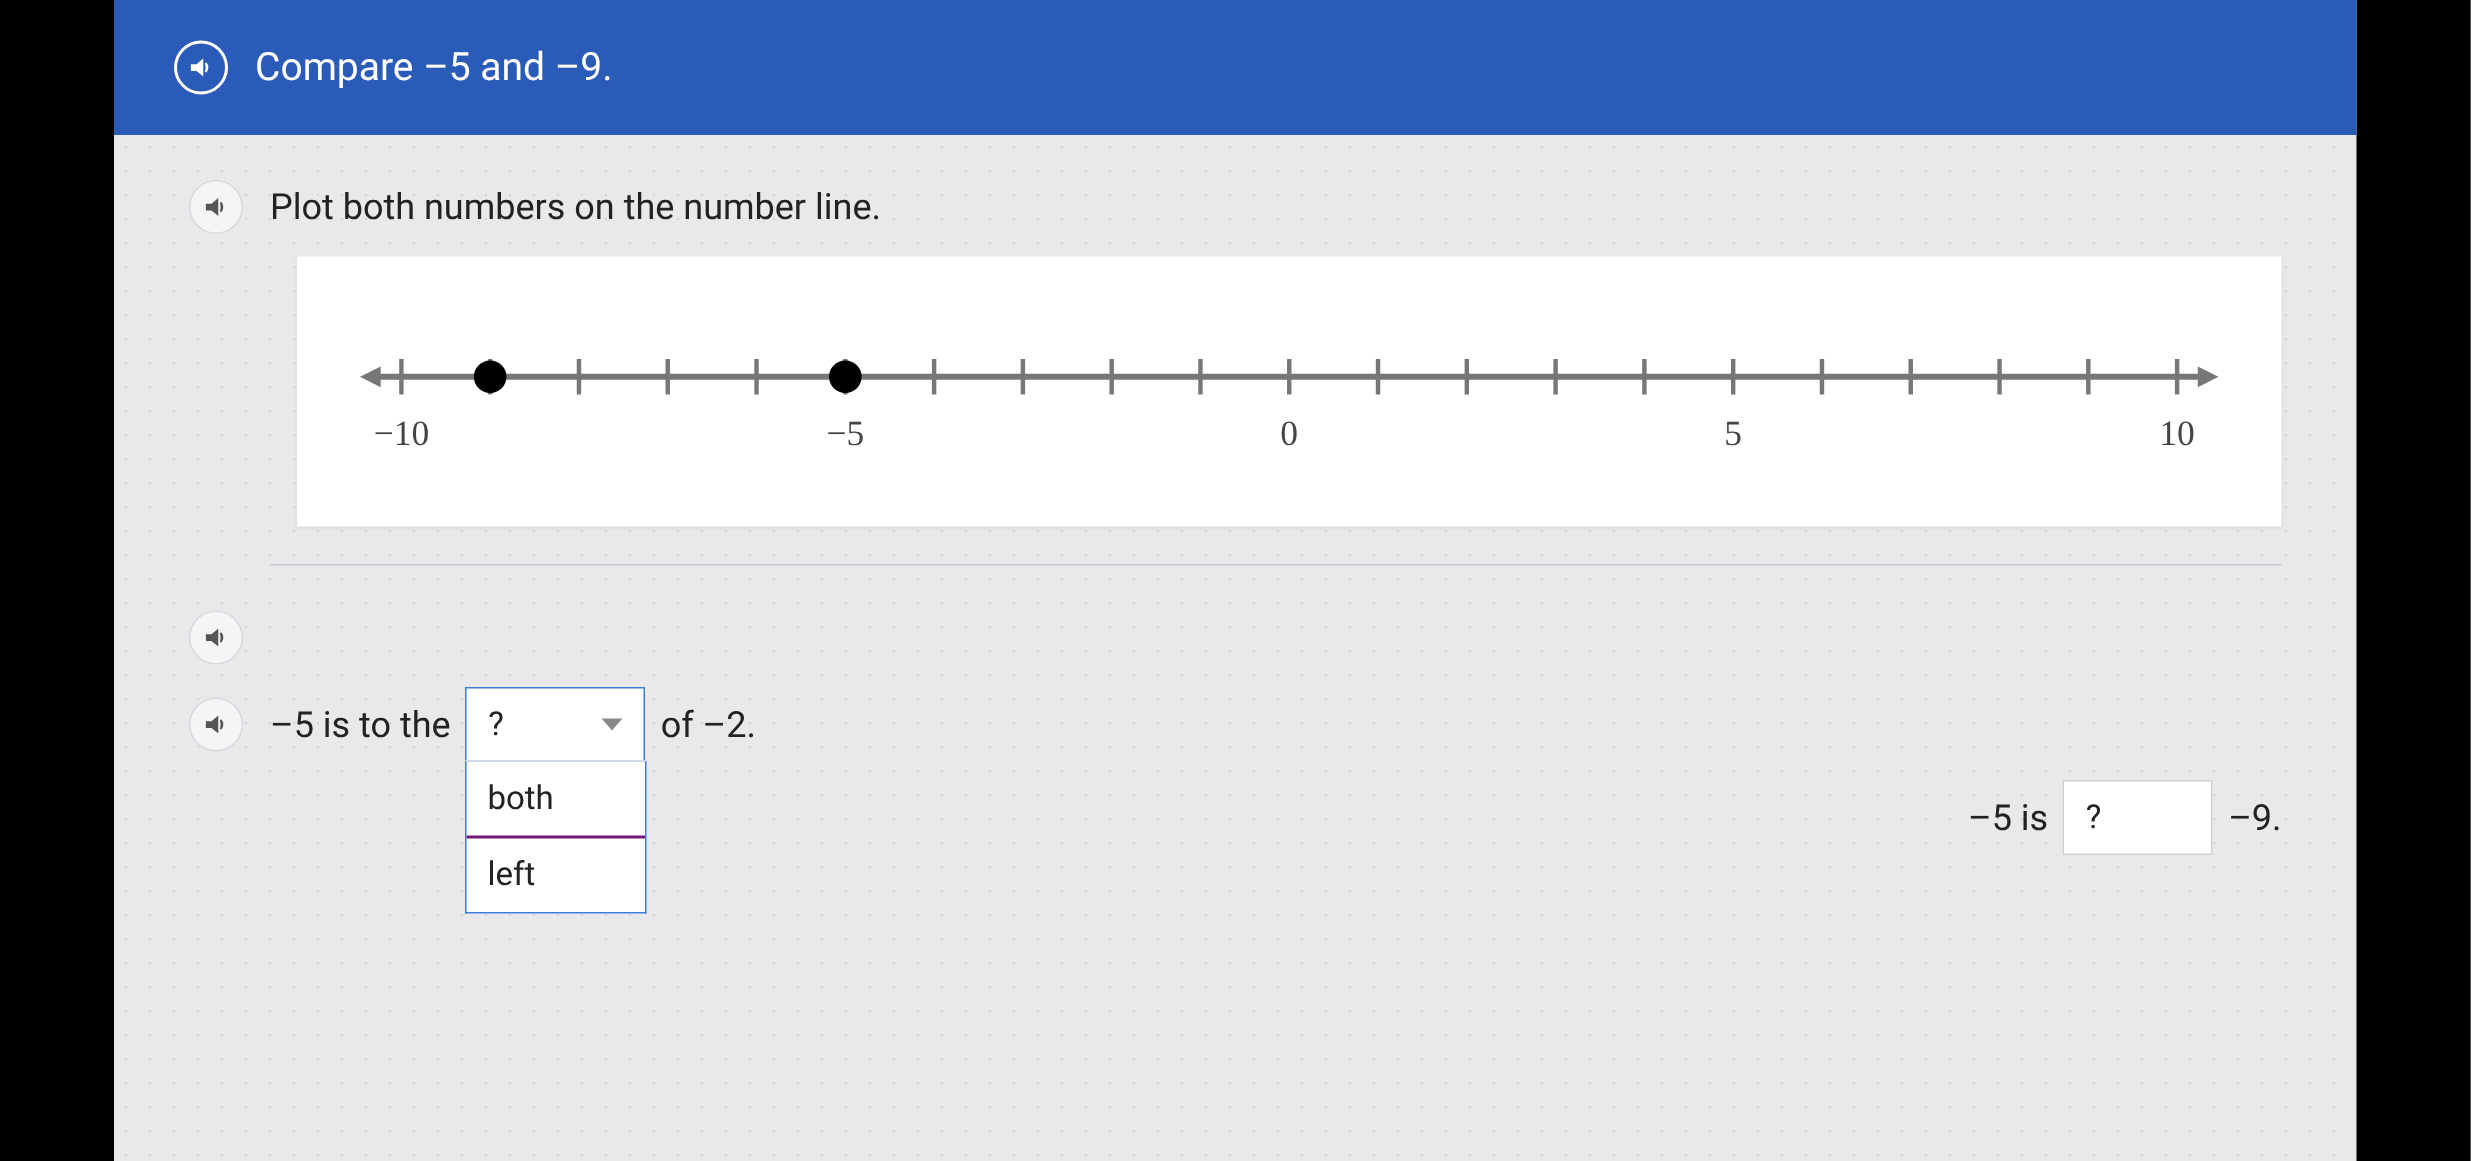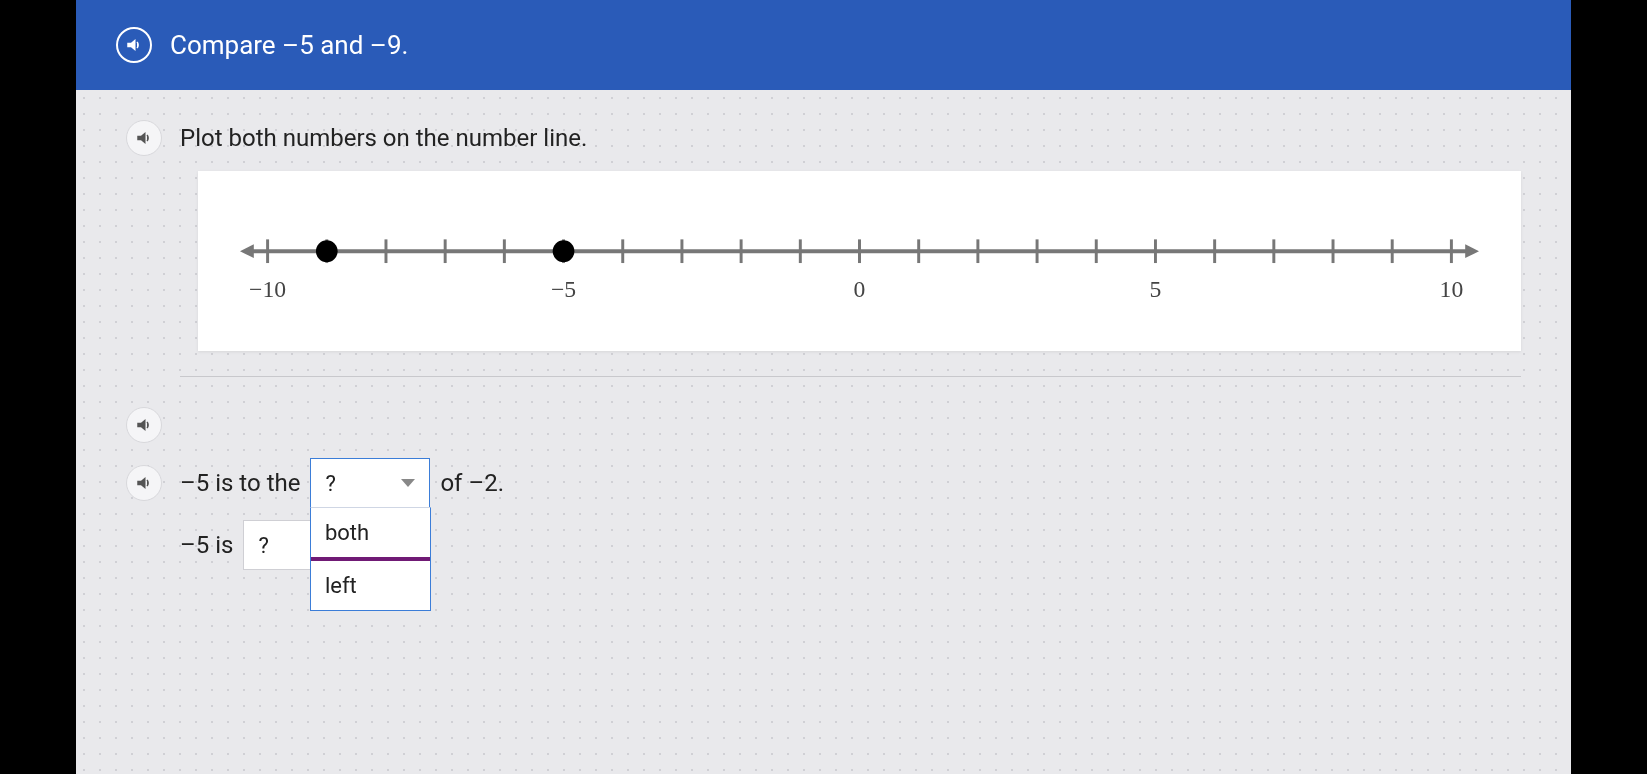--- a/index.html
+++ b/index.html
@@ -115,21 +115,21 @@
     width: calc(100% + 3px);
     border: 1.5px solid #3b7dd8;
     border-top: 1px solid #cfd6e4;
     background: #fff;
     z-index: 10;
   }
   .dropdown-list .dd-item {
     padding: 12px 14px;
     font-size: 22px;
     color: #222;
-    border-top: 4px solid #701a75;
+    border-top: 2px solid #701a75;
     cursor: pointer;
   }
   .dropdown-list .dd-item:first-child { border-top: none; }
   .dropdown-plain {
     display: inline-flex;
     align-items: center;
     border: 1px solid #cfcfd4;
     background: #fff;
     height: 50px;
     min-width: 100px;
@@ -138,20 +138,21 @@
     font-size: 22px;
     color: #222;
     cursor: pointer;
   }
   .stmt2-wrap {
     margin-left: 54px;
     display: flex;
     align-items: center;
     font-size: 24px;
     color: #222;
+    justify-content: flex-end;
   }
   .stmt-container {
     position: relative;
   }
 </style>
 </head>
 <body>
 
 <div class="outer">
   <div class="frame">

